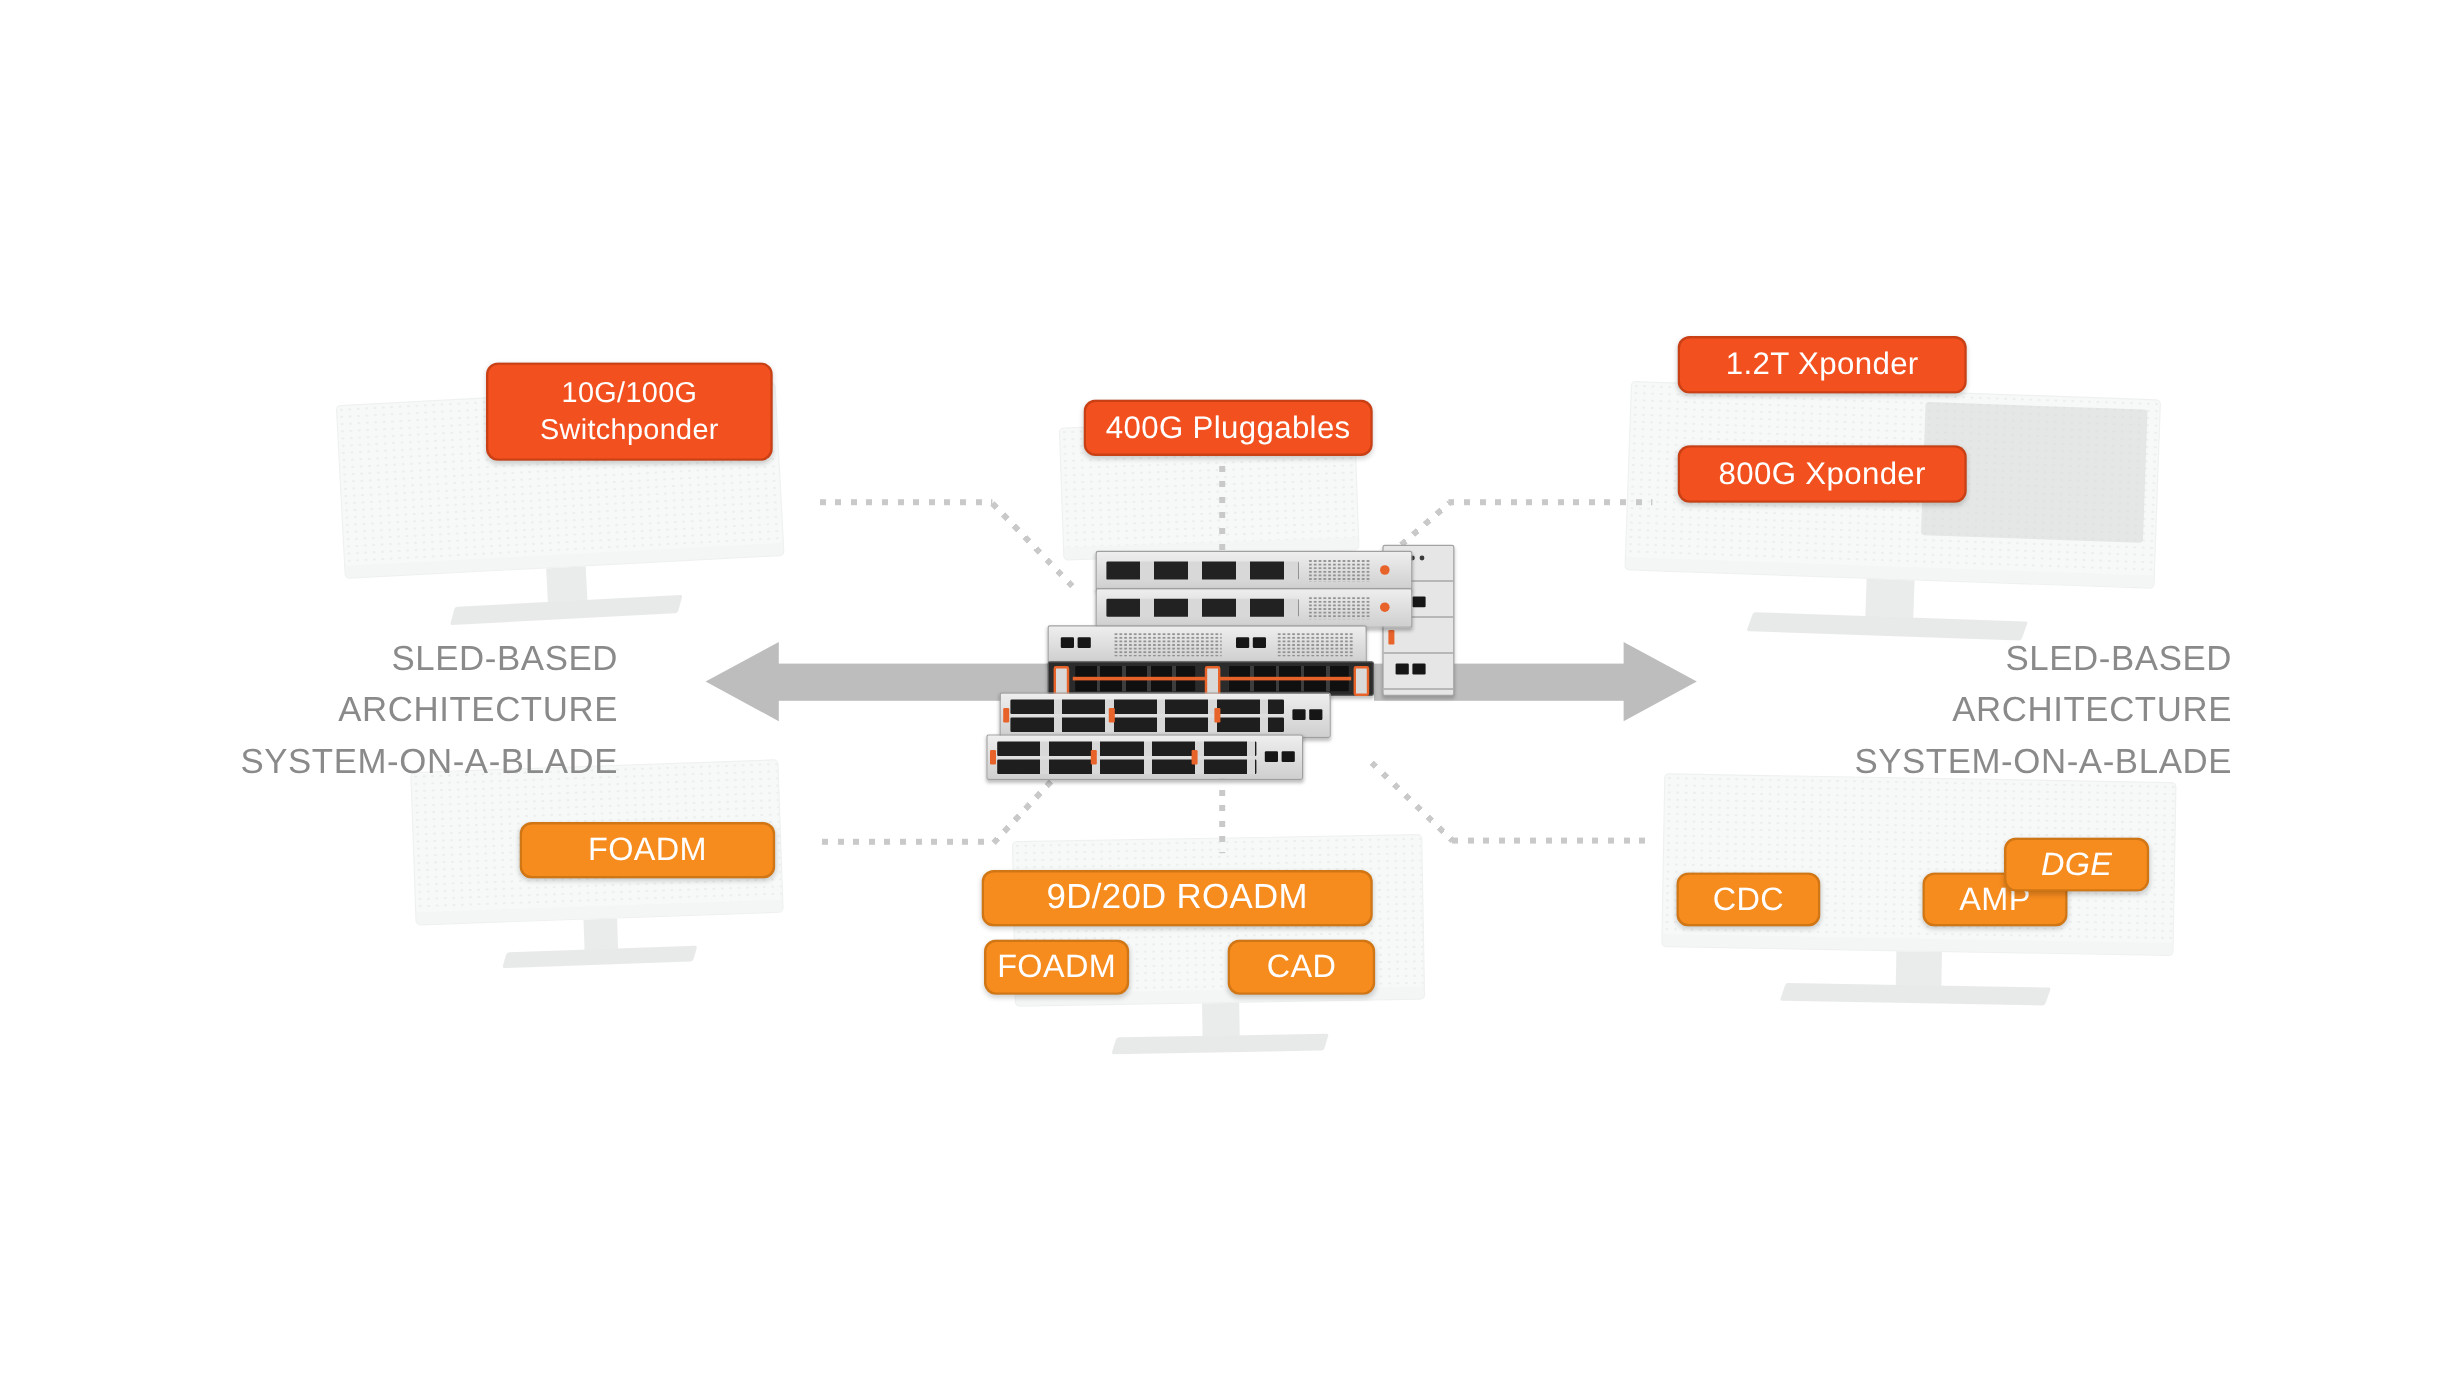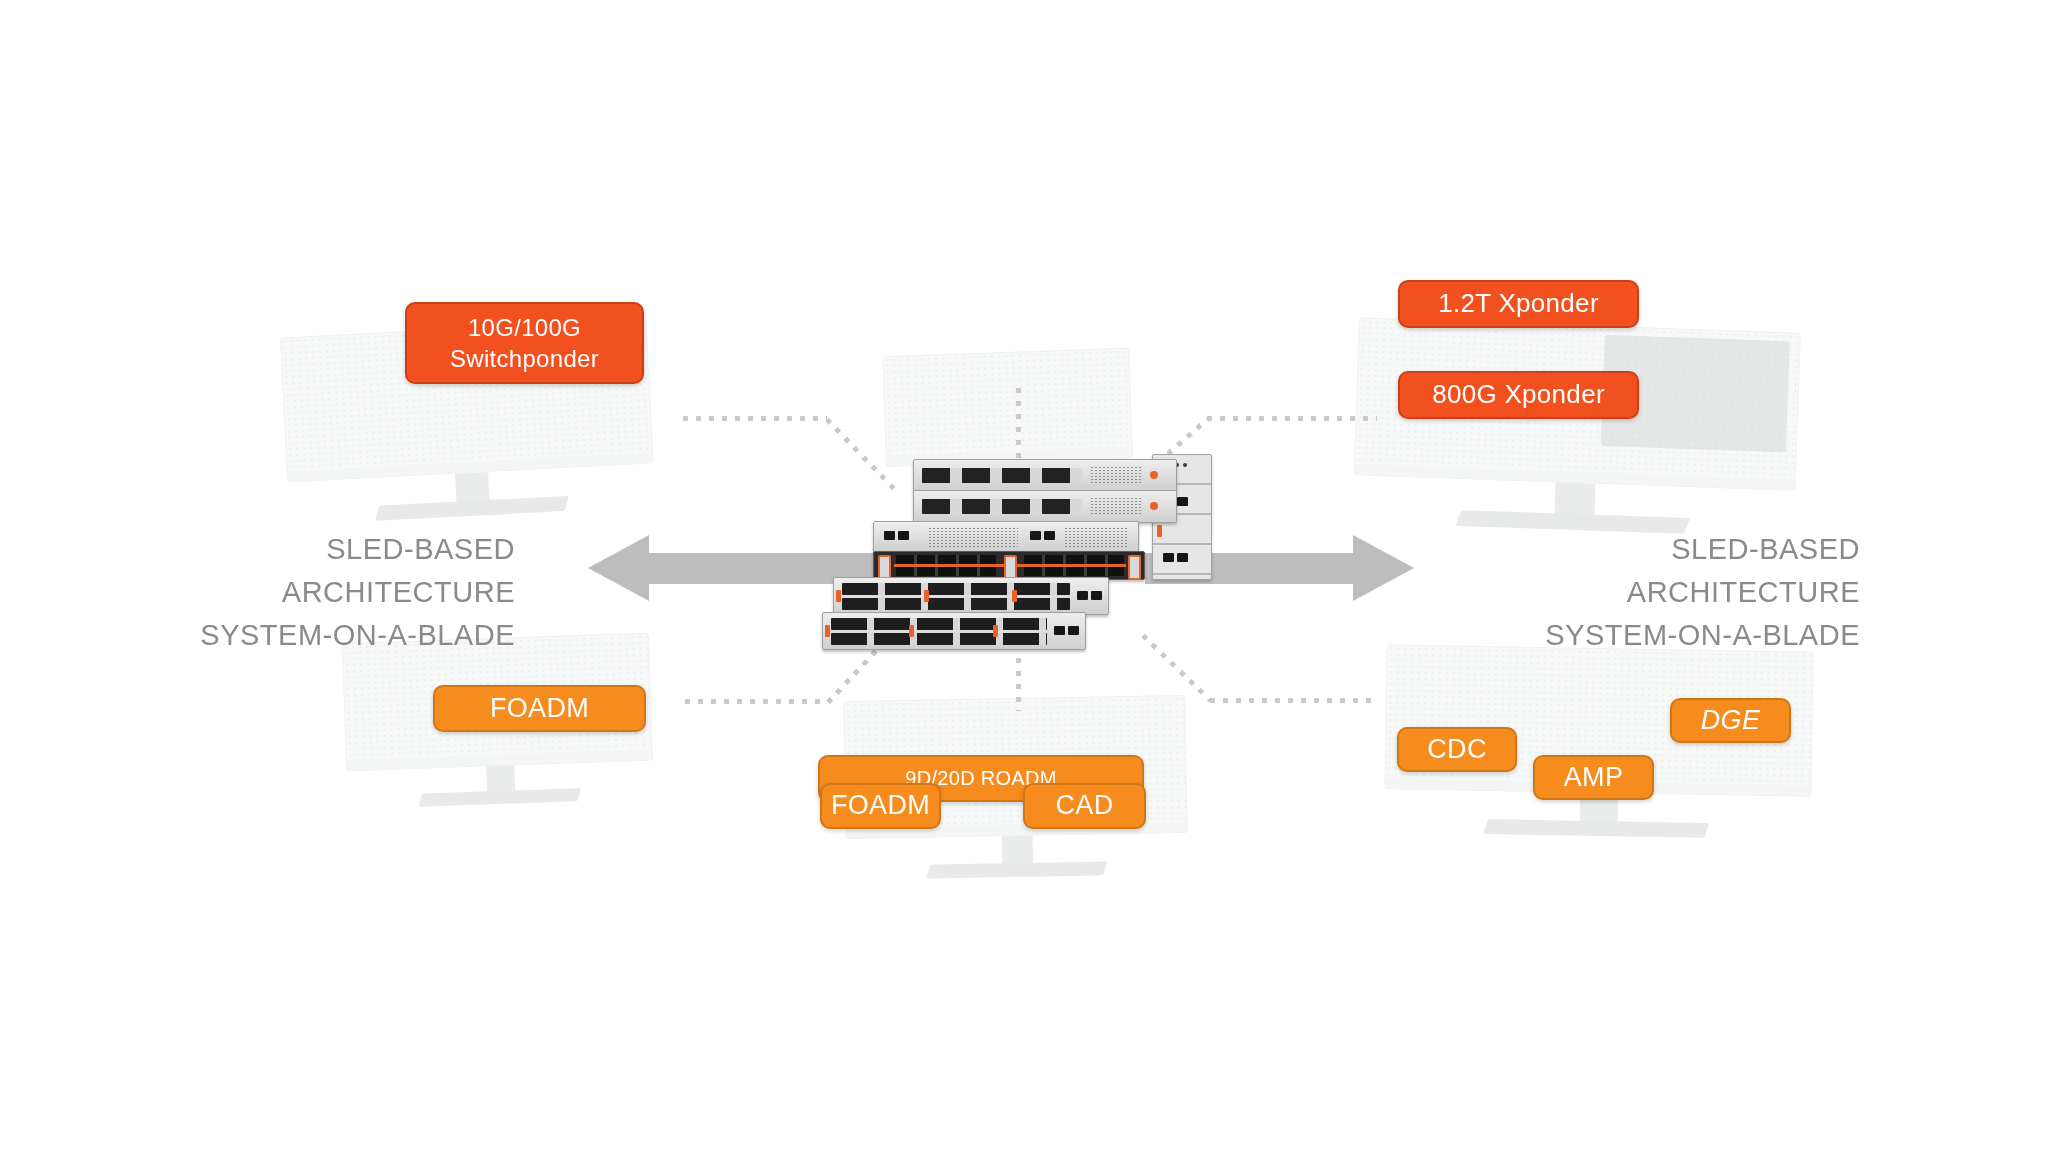--- a/index.html
+++ b/index.html
@@ -220,45 +220,48 @@
     </div>
   </div>
 
   <div class="badge top" style="left:405px;top:302px;width:235px;height:78px;">
     <div>
       <span class="two-line">10G/100G</span>
       <span class="two-line">Switchponder</span>
     </div>
   </div>
 
+  <div class="badge top" style="left:903px;top:333px;width:237px;height:43px;font-size:26px;">
+    <span>400G Pluggables</span>
+  </div>
 
   <div class="badge top" style="left:1398px;top:280px;width:237px;height:44px;font-size:26px;">
     <span>1.2T Xponder</span>
   </div>
   <div class="badge top" style="left:1398px;top:333px;width:237px;height:44px;font-size:26px;margin-top:38px;">
     <span>800G Xponder</span>
   </div>
 
   <div class="badge bottom" style="left:433px;top:685px;width:209px;height:43px;">
     <span>FOADM</span>
   </div>
 
-  <div class="badge bottom" style="left:818px;top:725px;width:322px;height:43px;font-size:20px;margin-top:30px;">
+  <div class="badge bottom" style="left:818px;top:725px;width:322px;height:43px;font-size:29px;">
     <span>9D/20D ROADM</span>
   </div>
   <div class="badge bottom" style="left:820px;top:783px;width:117px;height:42px;">
     <span>FOADM</span>
   </div>
   <div class="badge bottom" style="left:1023px;top:783px;width:119px;height:42px;">
     <span>CAD</span>
   </div>
 
   <div class="badge bottom" style="left:1397px;top:727px;width:116px;height:41px;">
     <span>CDC</span>
   </div>
-  <div class="badge bottom" style="left:1533px;top:727px;width:117px;height:41px;margin-top:28px;">
+  <div class="badge bottom" style="left:1602px;top:727px;width:117px;height:41px;">
     <span>AMP</span>
   </div>
   <div class="badge bottom" style="left:1670px;top:698px;width:117px;height:41px;font-style:italic;">
     <span>DGE</span>
   </div>
 
 </div>
 
 </body></html>

